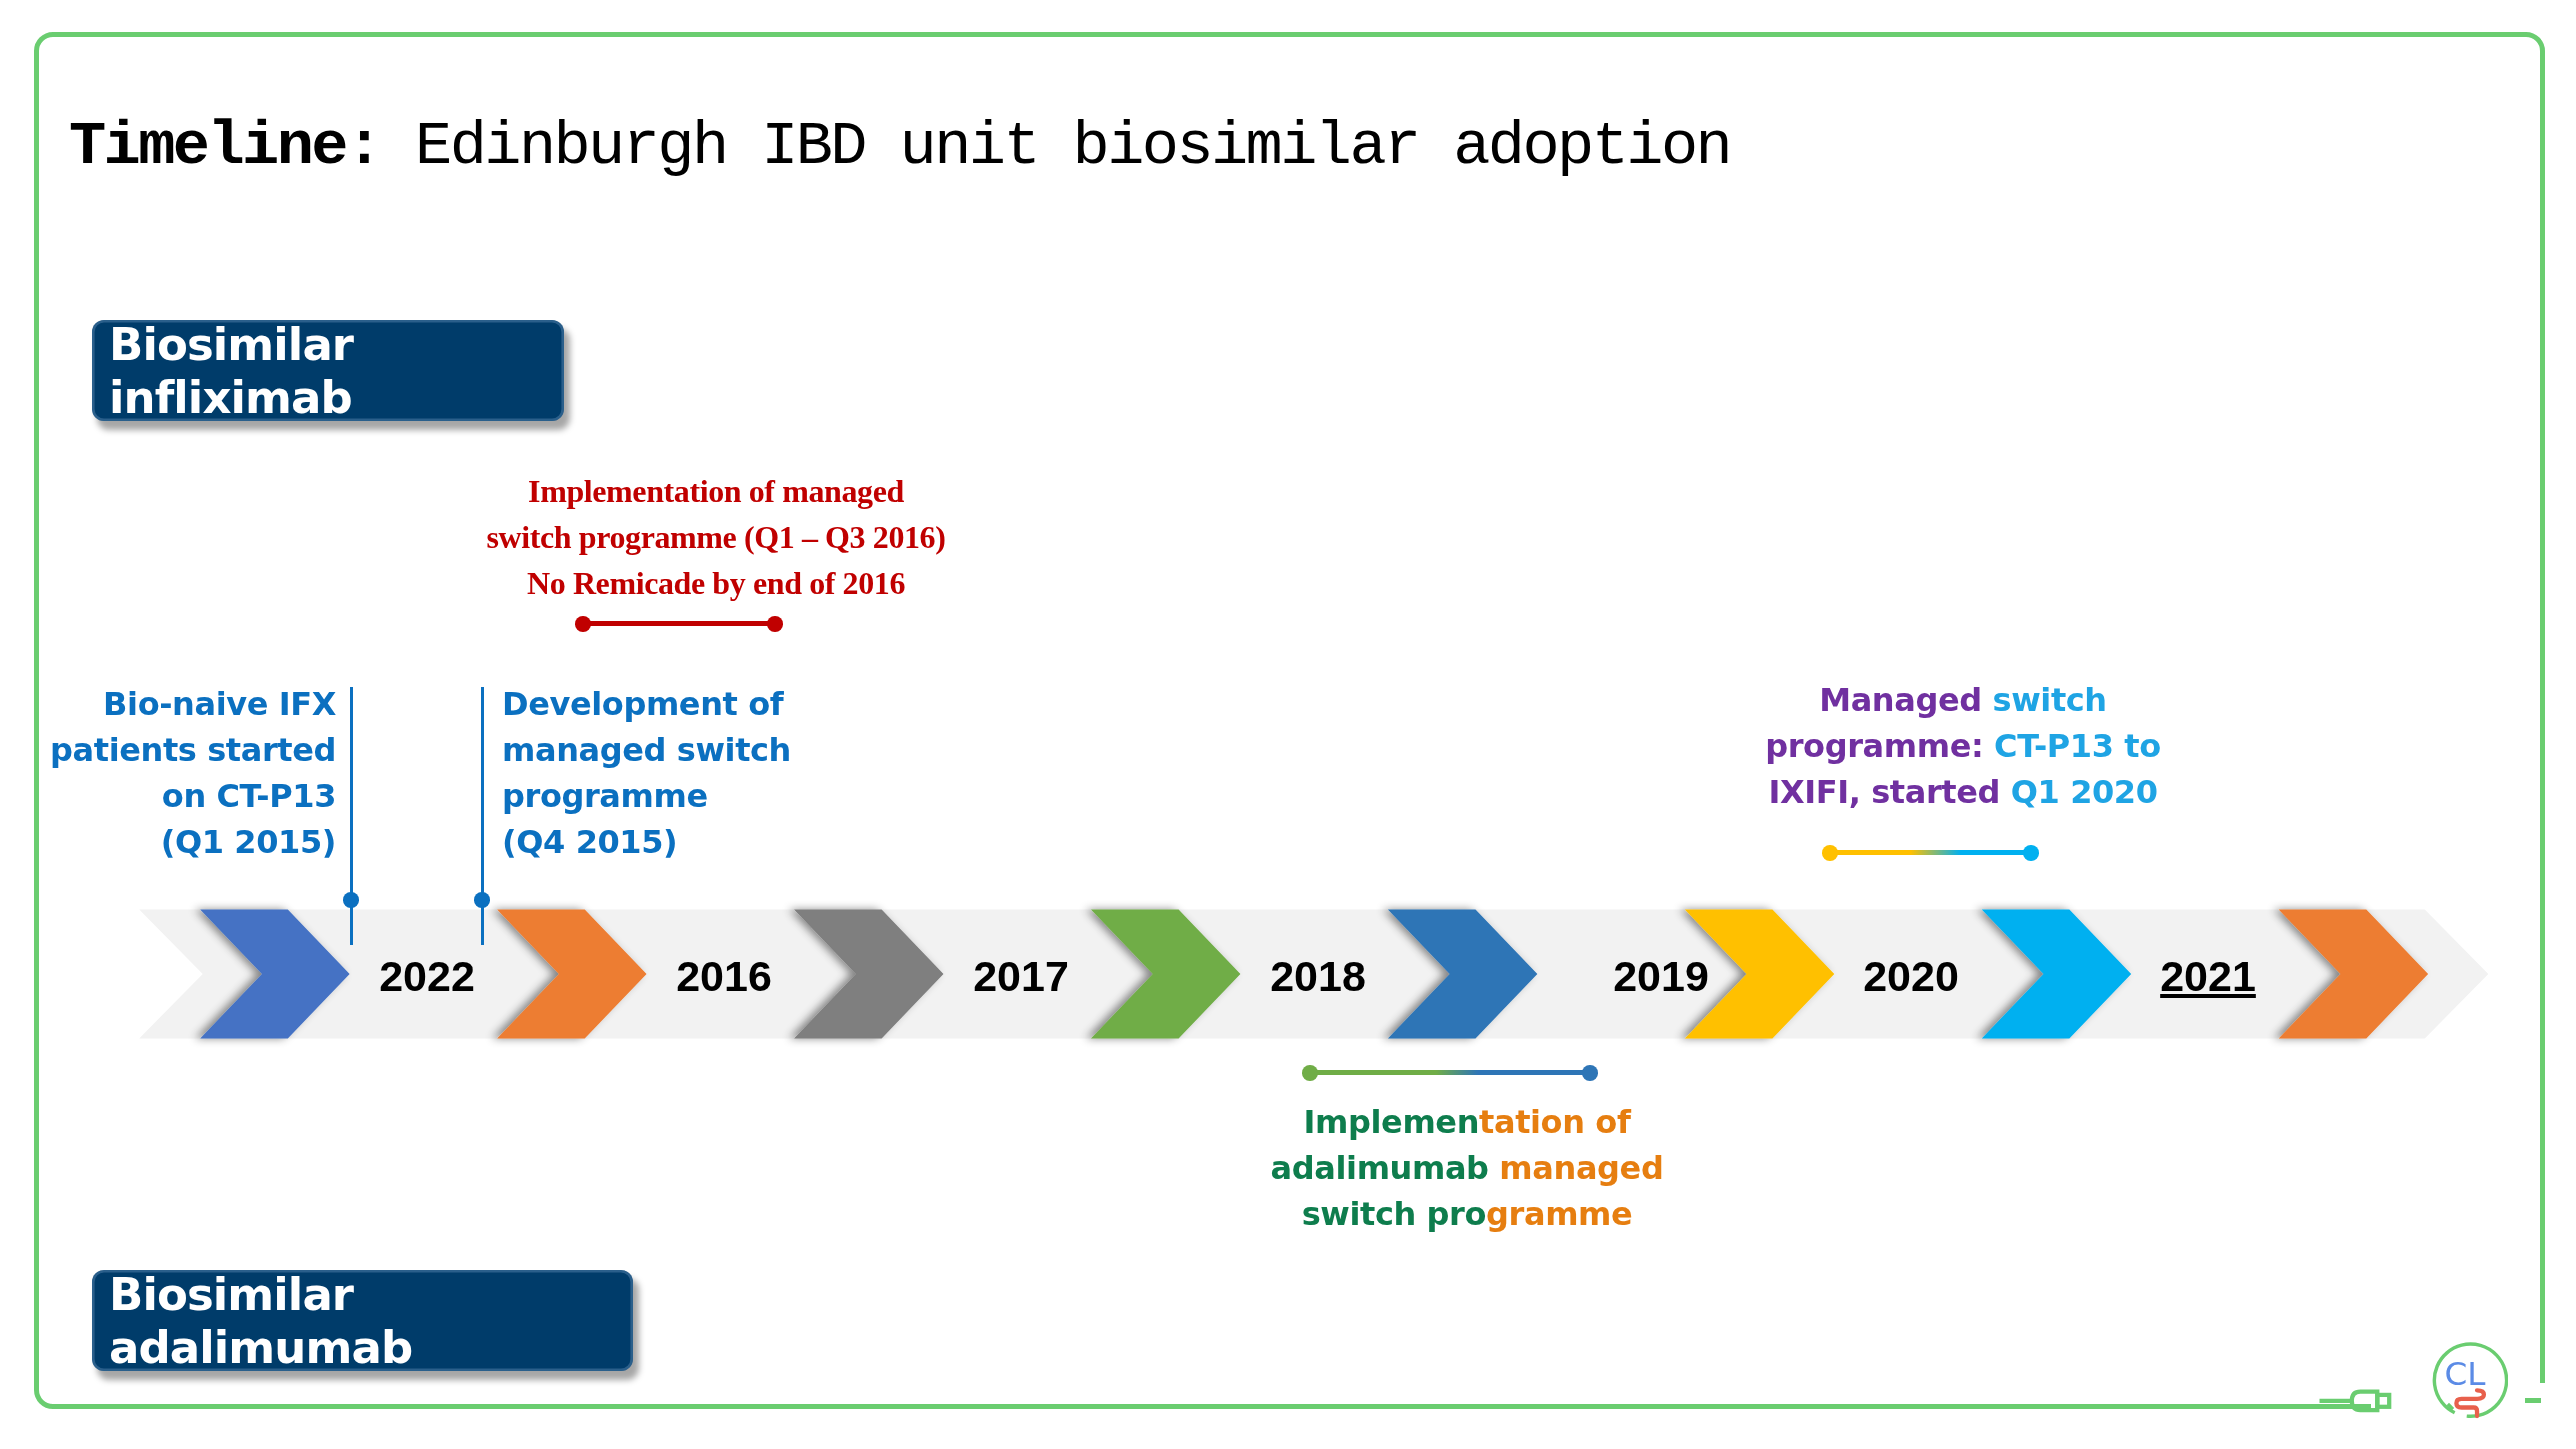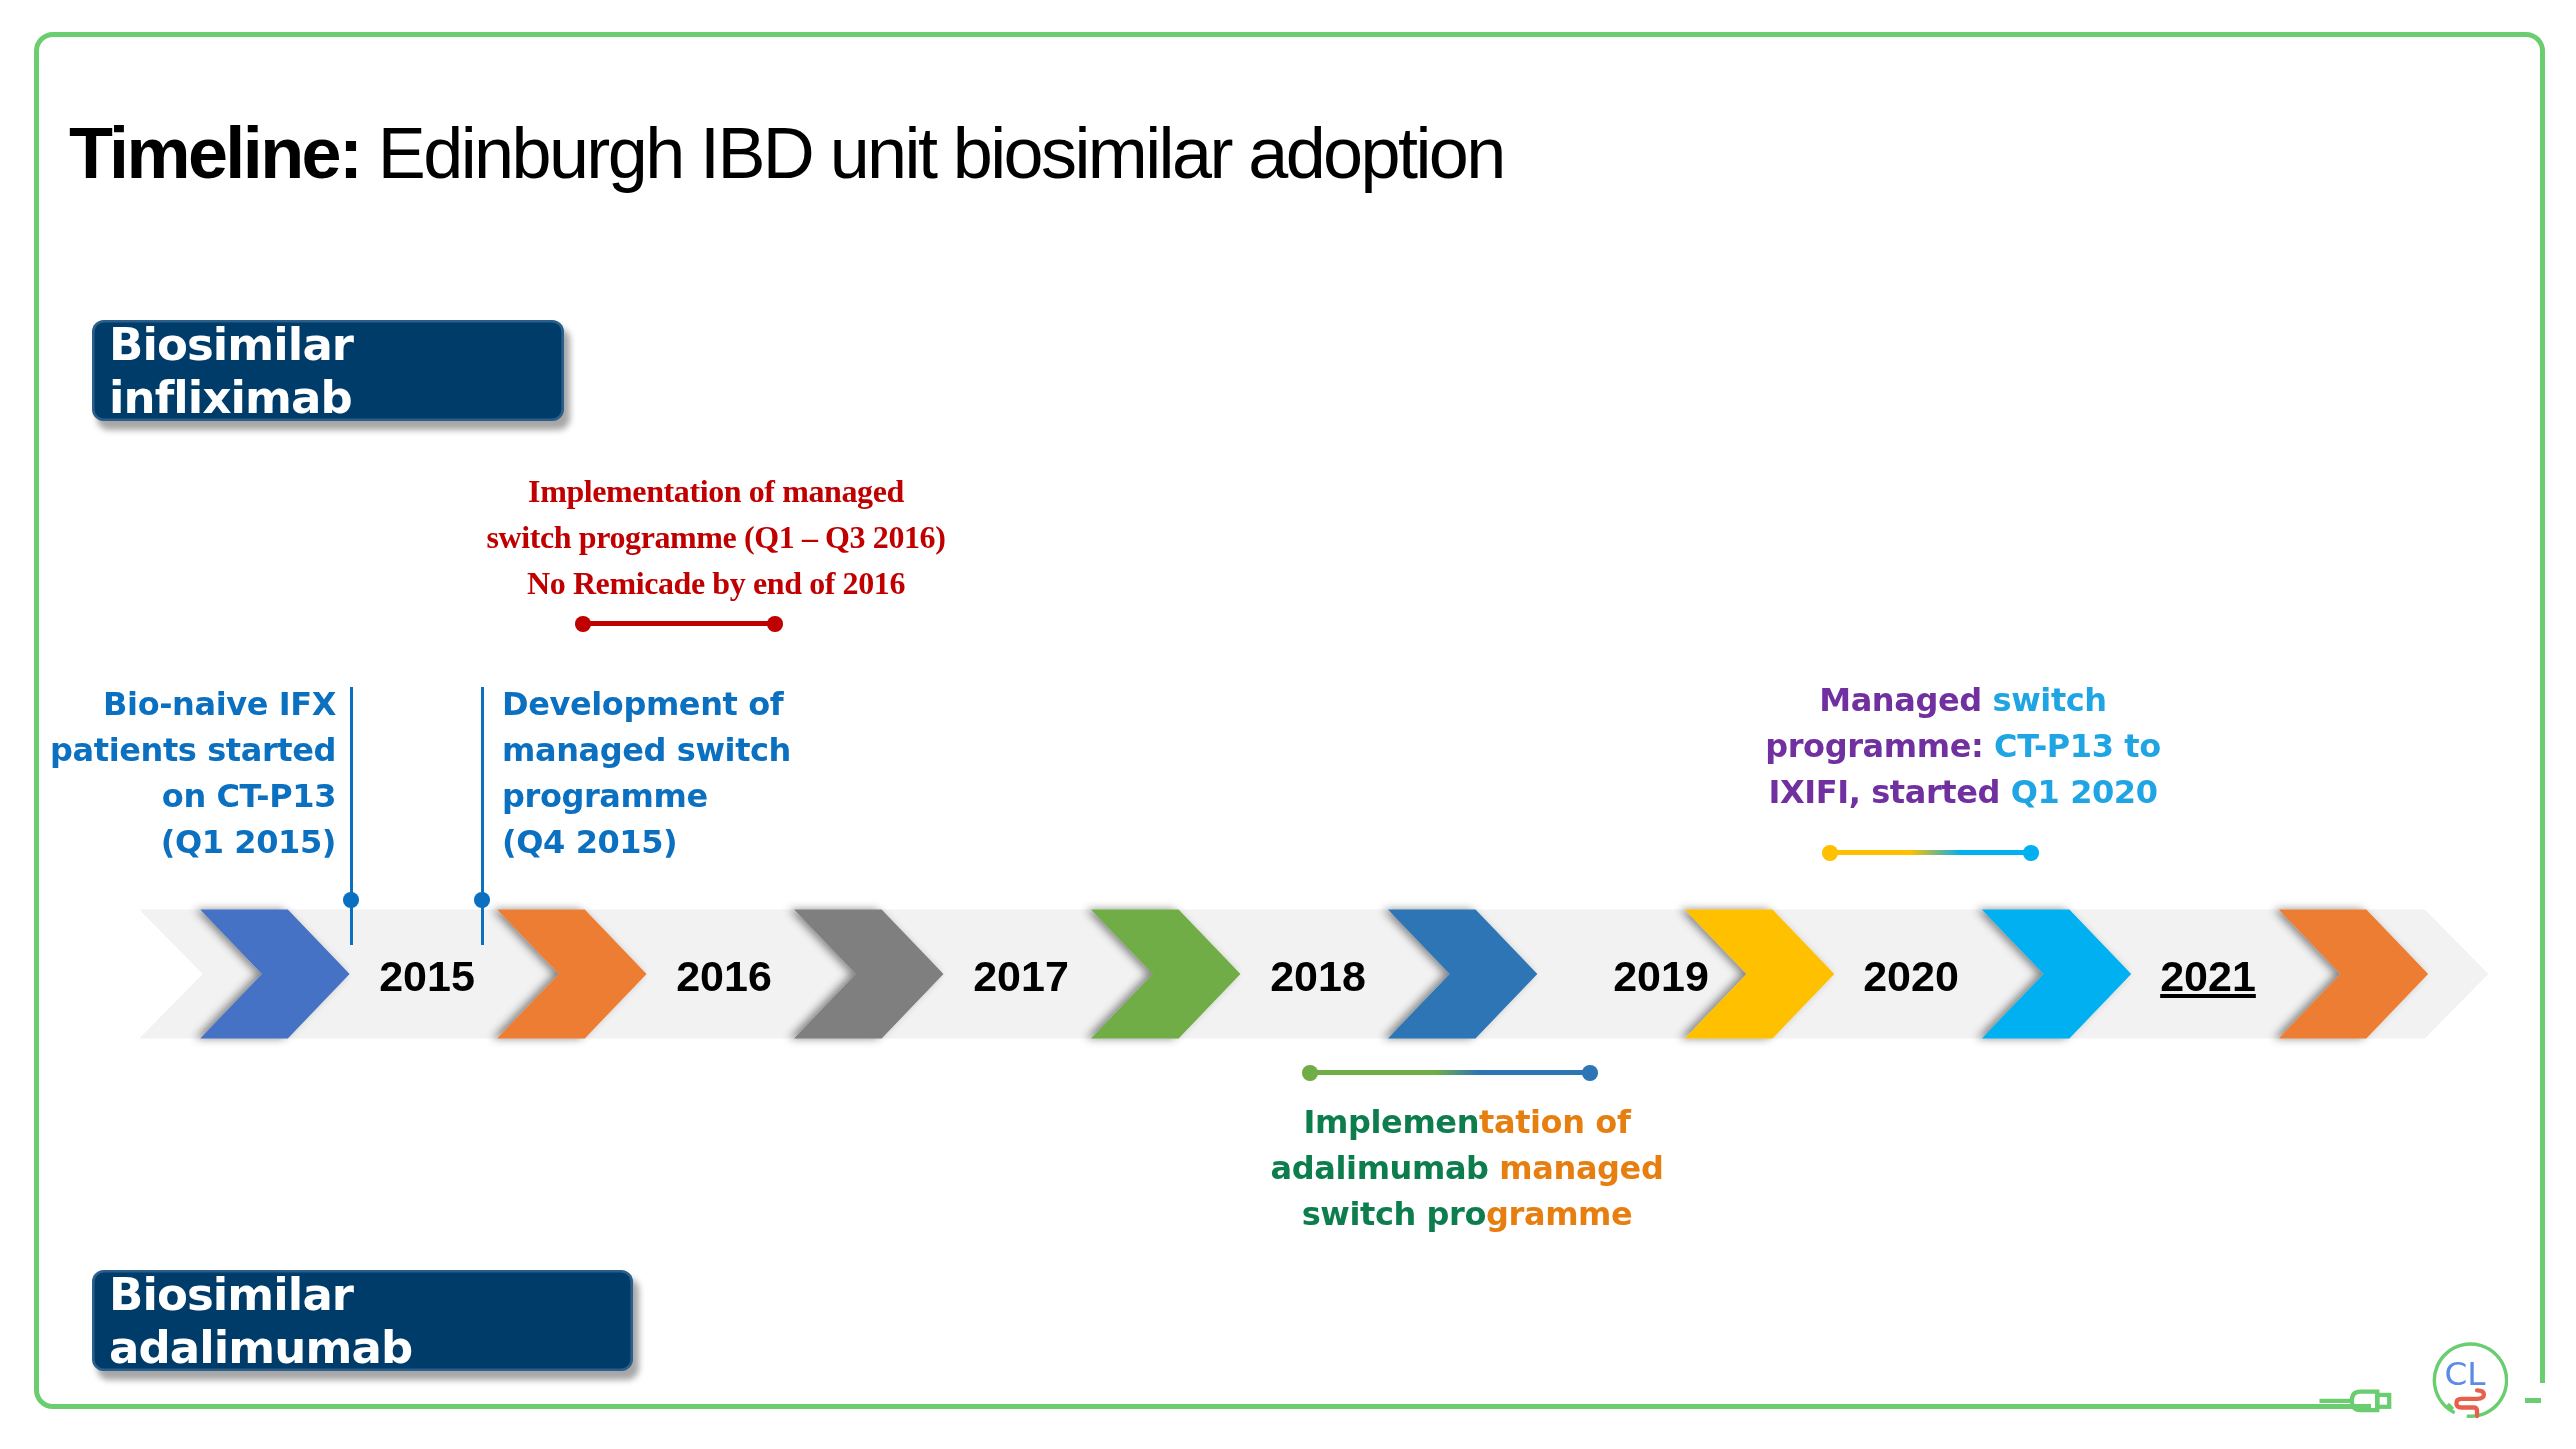--- a/index.html
+++ b/index.html
@@ -1,20 +1,20 @@
 <!DOCTYPE html>
 <html style="font-size:13.7px"><head>
 <meta charset="utf-8">
 <style>
   html, body { margin: 0; padding: 0; background: #ffffff; }
   body { width: 2576px; height: 1449px; position: relative; overflow: hidden; font-family: "Liberation Sans", sans-serif; }
   .frame { position: absolute; left: 34px; top: 32px; width: 2501px; height: 1367px; border: 5.2px solid #6acd70; border-radius: 19px; box-sizing: content-box; }
   .frame-gap { position: absolute; left: 2371px; top: 1383px; width: 180px; height: 34px; background: #ffffff; }
   .frame-tail { position: absolute; top: 1398px; height: 5.2px; background: #6acd70; }
-  .title { position: absolute; left: 69px; top: 110px; font-family: Liberation Sans, sans-serif; font-size: 72px; line-height: 1.2; color: #000000; white-space: nowrap; letter-spacing: -2.6px; }
+  .title { position: absolute; left: 69px; top: 110px; font-family: Liberation Mono, monospace; font-size: 62px; line-height: 1.2; color: #000000; white-space: nowrap; letter-spacing: -2.6px; }
   .title .bold { font-weight: bold; }
   .title .rest { font-weight: normal; }
   .section-btn { position: absolute; height: 101px; background: #003c6a; border-radius: 12px; color: #ffffff; font-family: "DejaVu Sans", sans-serif; font-weight: bold; font-size: 45px; display: flex; align-items: center; justify-content: center; box-shadow: 5.2px 8.6px 6.9px rgba(0,0,0,0.35), inset 0 0 0 2.6px rgba(120,160,200,0.35); letter-spacing: -0.9px; box-sizing: border-box; padding: 0 17px; }
   .ann { position: absolute; font-family: "DejaVu Sans", sans-serif; font-weight: bold; font-size: 32px; line-height: 46px; white-space: nowrap; letter-spacing: -0.4px; }
   .ann .line { display: block; }
   .blue { color: #0b70c0; }
   .red { color: #c00000; }
   .vline { position: absolute; width: 3.4px; background: #0b70c0; }
   .dot { position: absolute; width: 15.5px; height: 15.5px; border-radius: 50%; }
   .hbar { position: absolute; height: 5.2px; border-radius: 2.6px; }
@@ -54,21 +54,21 @@
       <polygon points="924.4,1059 1026.4,1059 1098.4,1134 1026.4,1209 924.4,1209 996.4000000000001,1134" fill="#7f7f7f" filter="url(#chev-shadow)"></polygon>
       <polygon points="1270.1,1059 1372.1,1059 1444.1,1134 1372.1,1209 1270.1,1209 1342.1,1134" fill="#70ad47" filter="url(#chev-shadow)"></polygon>
       <polygon points="1615.8,1059 1717.8,1059 1789.8,1134 1717.8,1209 1615.8,1209 1687.8,1134" fill="#2e75b6" filter="url(#chev-shadow)"></polygon>
       <polygon points="1961.5,1059 2063.5,1059 2135.5,1134 2063.5,1209 1961.5,1209 2033.5,1134" fill="#ffc000" filter="url(#chev-shadow)"></polygon>
       <polygon points="2307.2,1059 2409.2,1059 2481.2,1134 2409.2,1209 2307.2,1209 2379.2,1134" fill="#00b0f0" filter="url(#chev-shadow)"></polygon>
       <polygon points="2652.9,1059 2754.9,1059 2826.9,1134 2754.9,1209 2652.9,1209 2724.9,1134" fill="#ed7d31" filter="url(#chev-shadow)"></polygon>
     </g>
 </svg>
 
 <div id="years">
-    <div class="year" style="left: 427px;">2015</div>
+    <div class="year" style="left: 427px;">2022</div>
     <div class="year" style="left: 724px;">2016</div>
     <div class="year" style="left: 1021px;">2017</div>
     <div class="year" style="left: 1318px;">2018</div>
     <div class="year" style="left: 1615px; margin-left: 46px;">2019</div>
     <div class="year" style="left: 1911px;">2020</div>
     <div class="year" style="left: 2208px; text-decoration: underline;">2021</div>
   </div>
 
 <div class="ann blue" style="right:2240px;top:681px;text-align:right;">
   <span class="line">Bio-naive IFX</span>

